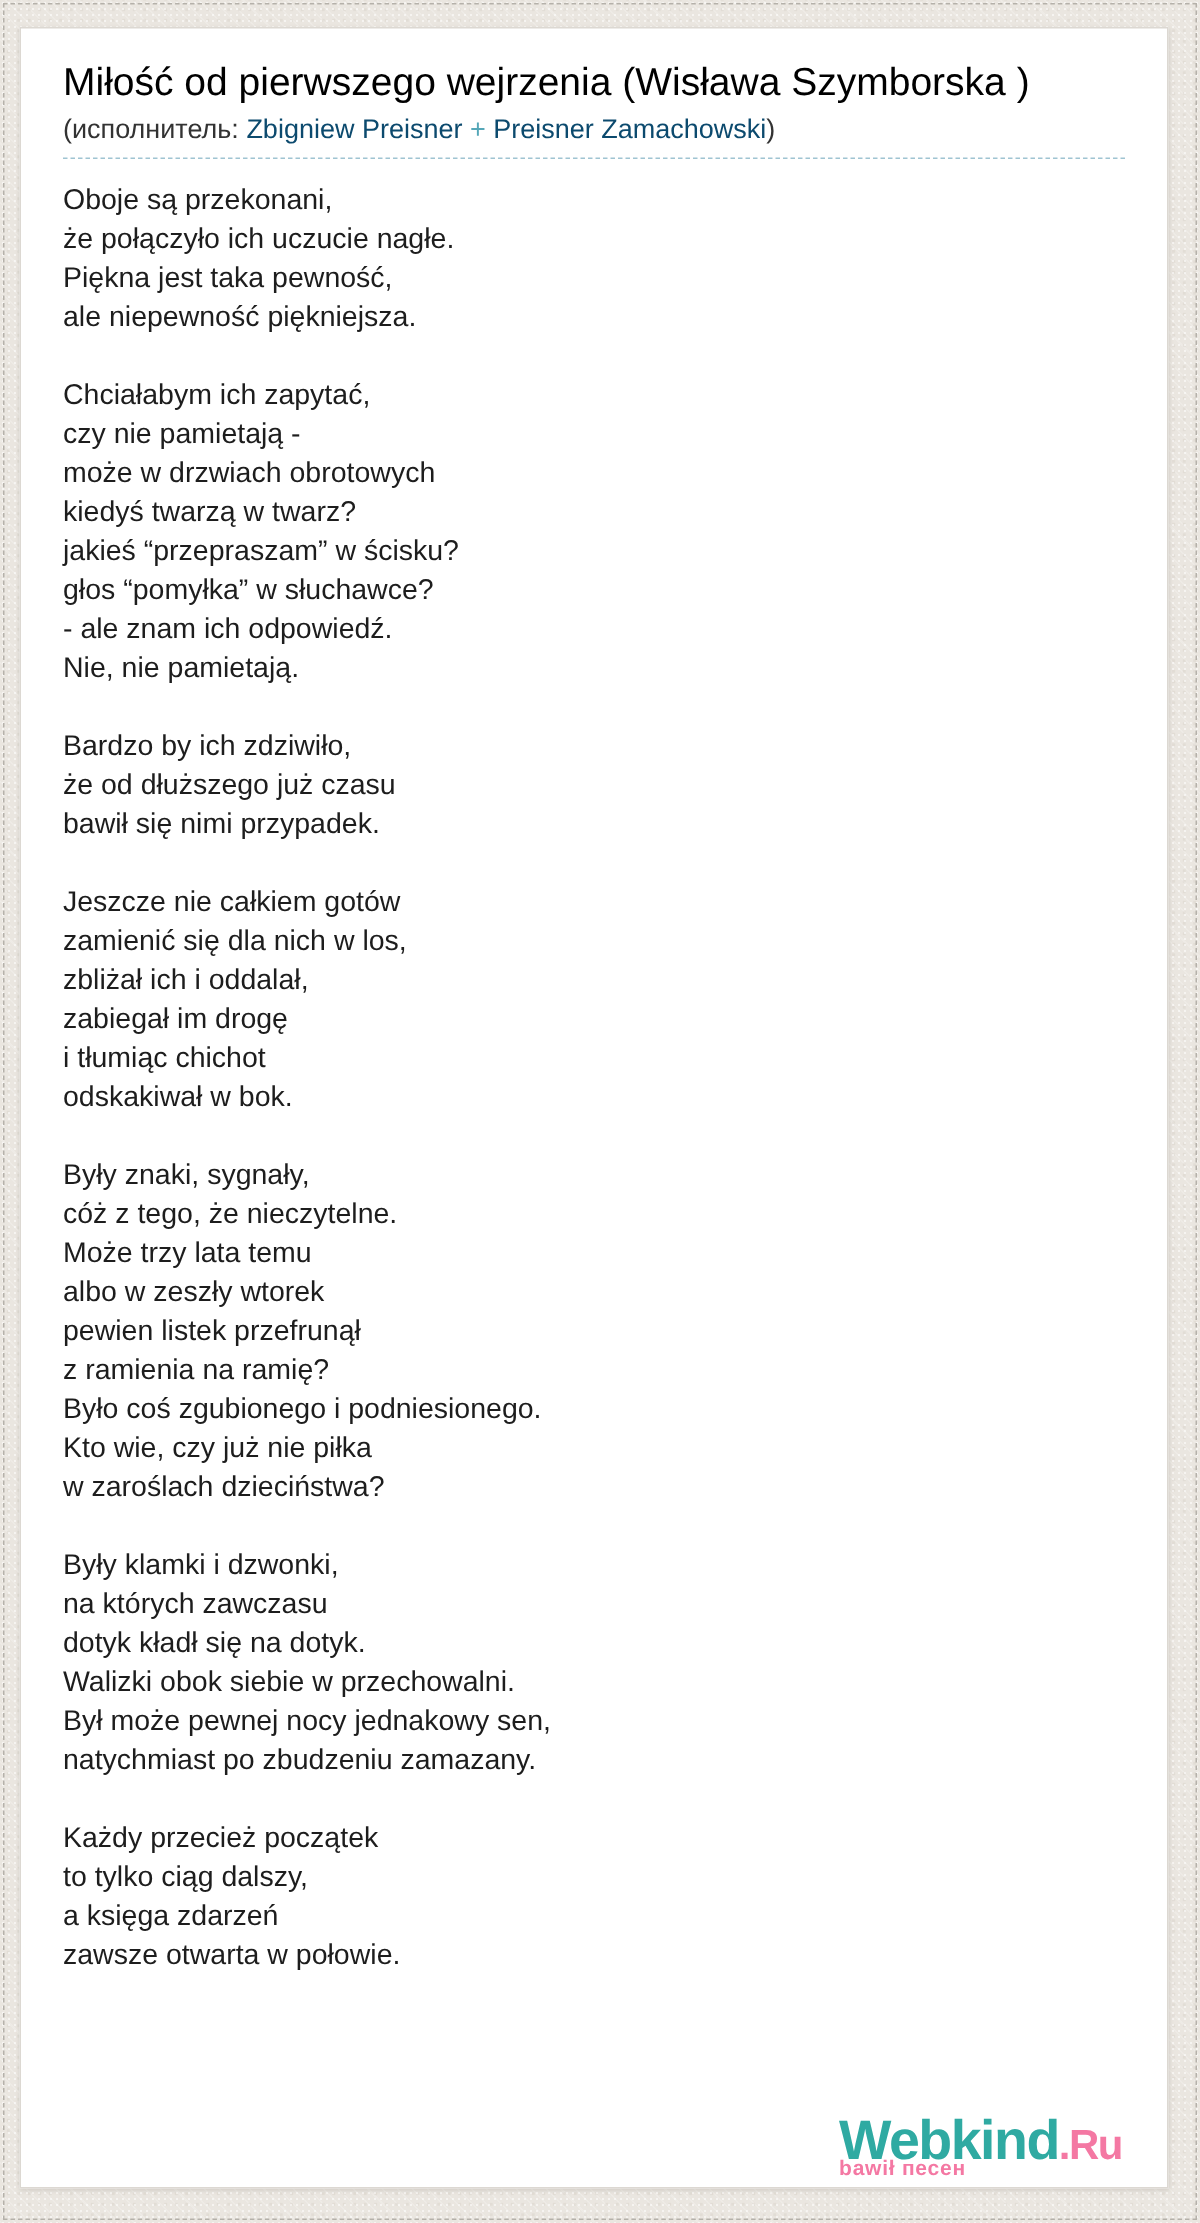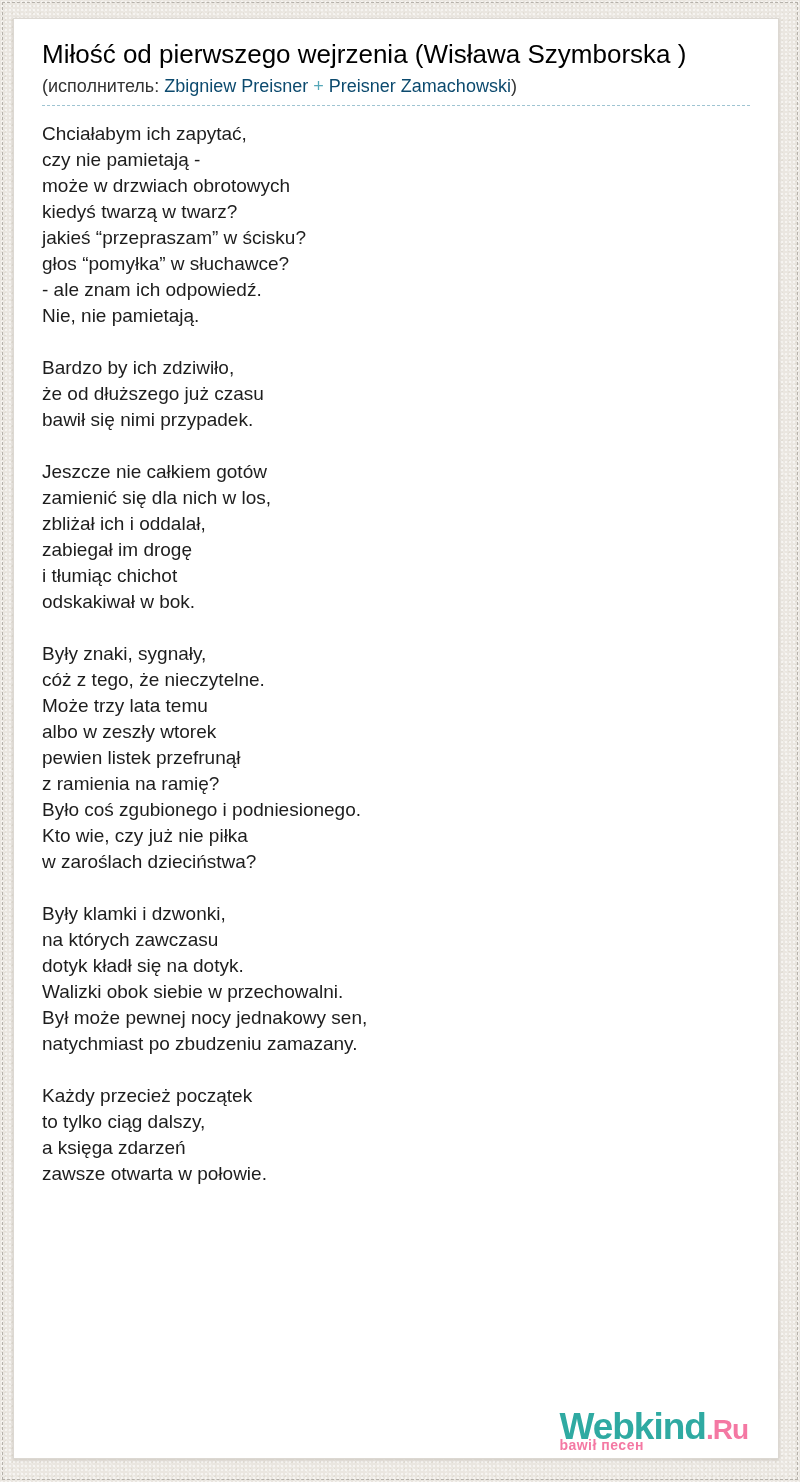--- a/index.html
+++ b/index.html
@@ -107,20 +107,21 @@
 
 <div class="card">
 
   <h1 class="song-title">Miłość od pierwszego wejrzenia (Wisława Szymborska )</h1>
 
   <div class="artist-line">
     <span>(исполнитель: </span><a class="artist-link">Zbigniew Preisner</a><span class="artist-sep"> + </span><a class="artist-link">Preisner Zamachowski</a><span>)</span>
   </div>
 
   <div class="poem">
+      <p class="stanza">Oboje są przekonani,<br>że połączyło ich uczucie nagłe.<br>Piękna jest taka pewność,<br>ale niepewność piękniejsza.</p>
       <p class="stanza">Chciałabym ich zapytać,<br>czy nie pamietają -<br>może w drzwiach obrotowych<br>kiedyś twarzą w twarz?<br>jakieś “przepraszam” w ścisku?<br>głos “pomyłka” w słuchawce?<br>- ale znam ich odpowiedź.<br>Nie, nie pamietają.</p>
       <p class="stanza">Bardzo by ich zdziwiło,<br>że od dłuższego już czasu<br>bawił się nimi przypadek.</p>
       <p class="stanza">Jeszcze nie całkiem gotów<br>zamienić się dla nich w los,<br>zbliżał ich i oddalał,<br>zabiegał im drogę<br>i tłumiąc chichot<br>odskakiwał w bok.</p>
       <p class="stanza">Były znaki, sygnały,<br>cóż z tego, że nieczytelne.<br>Może trzy lata temu<br>albo w zeszły wtorek<br>pewien listek przefrunął<br>z ramienia na ramię?<br>Było coś zgubionego i podniesionego.<br>Kto wie, czy już nie piłka<br>w zaroślach dzieciństwa?</p>
       <p class="stanza">Były klamki i dzwonki,<br>na których zawczasu<br>dotyk kładł się na dotyk.<br>Walizki obok siebie w przechowalni.<br>Był może pewnej nocy jednakowy sen,<br>natychmiast po zbudzeniu zamazany.</p>
       <p class="stanza">Każdy przecież początek<br>to tylko ciąg dalszy,<br>a księga zdarzeń<br>zawsze otwarta w połowie.</p>
     </div>
 
   <div class="footer-logo">
     <span class="logo-main"><span class="logo-teal">Webkind</span><span class="logo-pink">.Ru</span></span>

